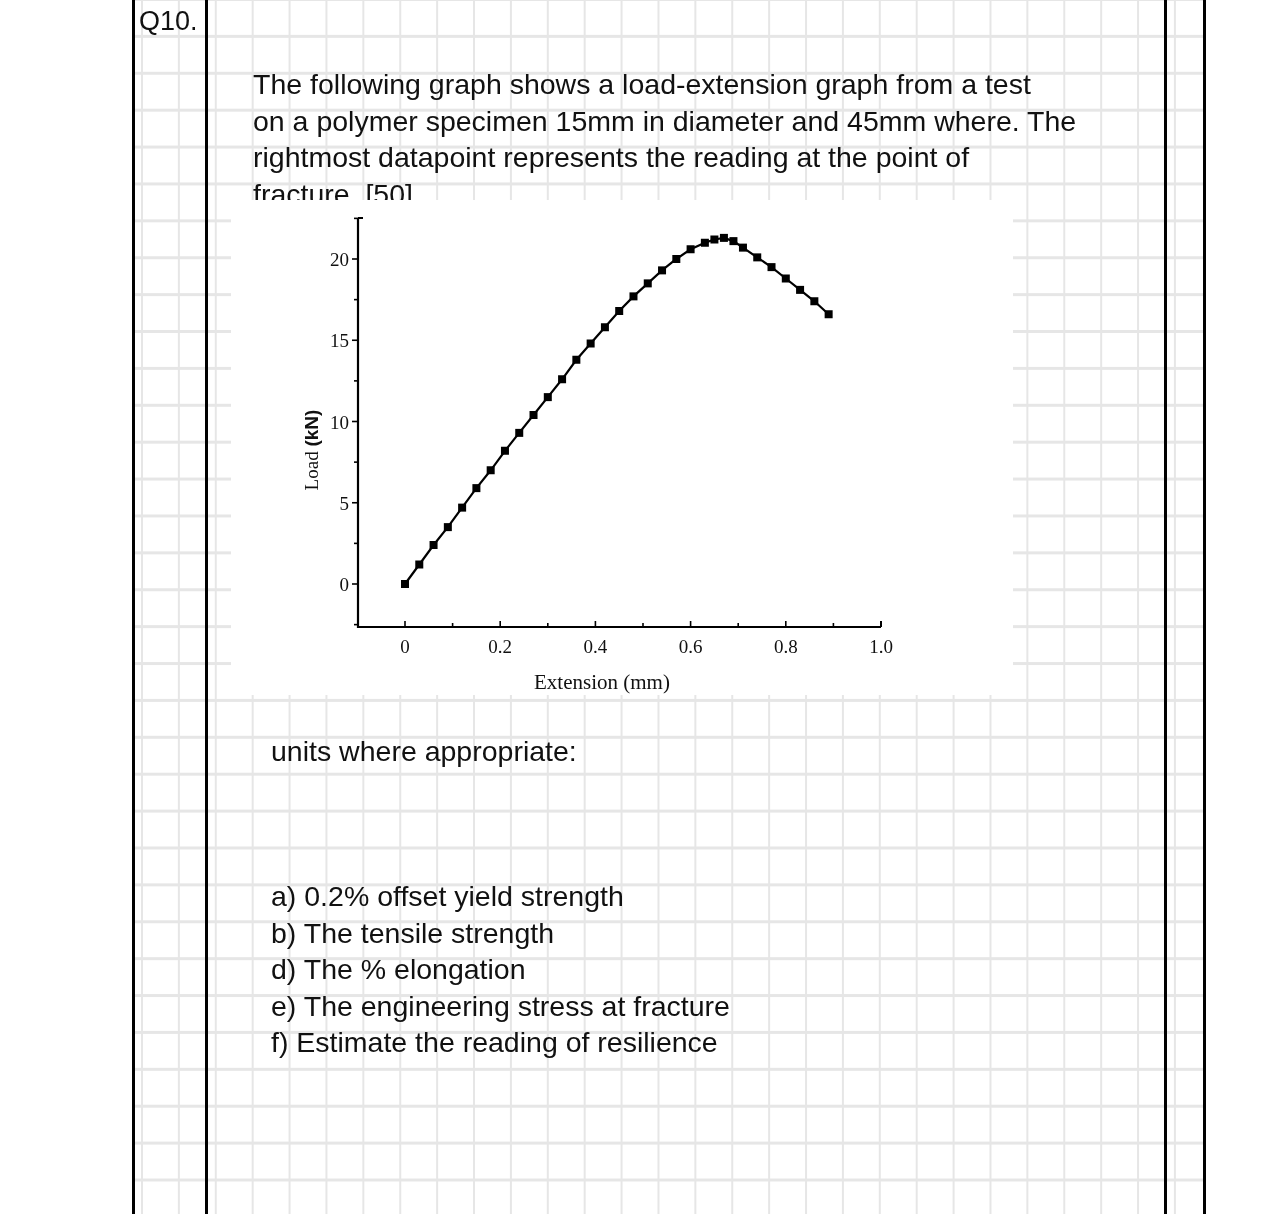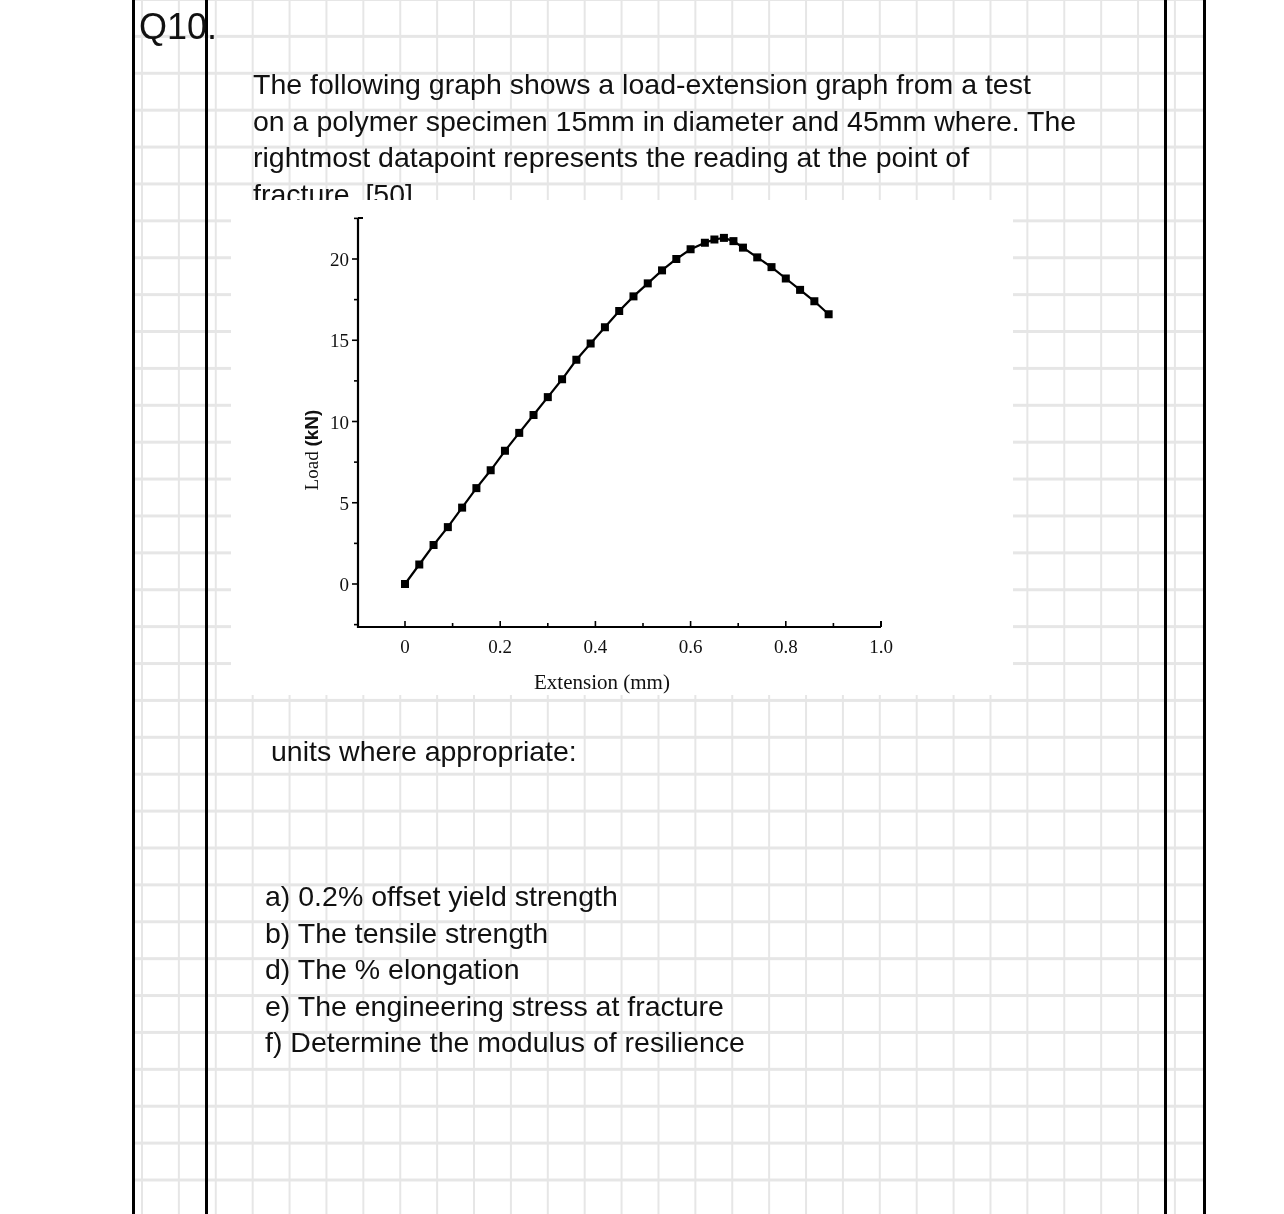--- a/index.html
+++ b/index.html
@@ -10,33 +10,33 @@
   }
   .grid {
     position:absolute; left:135px; top:0; width:1069px; height:1214px;
     background-image:
       linear-gradient(to bottom, #e6e6e6 0, #e6e6e6 3px, transparent 3px),
       linear-gradient(to right, #e6e6e6 0, #e6e6e6 2px, transparent 2px);
     background-size: 100% 36.9px, 36.9px 100%;
     background-position: 0 -2px, 6px 0;
   }
   .vline { position:absolute; top:0; height:1214px; width:3px; background:#000; }
-  .qnum { position:absolute; left:139px; top:6px; font-size:36px; color:#111; background:transparent; }
+  .qnum { position:absolute; left:139px; top:6px; font-size:27px; color:#111; background:transparent; }
   .intro {
     position:absolute; left:253px; top:20px; width:900px;
     font-size:28.5px; line-height:36.6px; color:#111;margin-top:46px;
   }
   .chartbox { position:absolute; left:231px; top:200px; width:782px; height:495px; background:#fff; }
   .chartbox svg { position:absolute; left:0; top:0; }
   .determine {
     position:absolute; left:271px; top:733px; width:860px;
     font-size:28.5px; line-height:36.6px; color:#111;
   }
   .parts {
-    position:absolute; left:265px; top:878px; width:700px;
+    position:absolute; left:271px; top:878px; width:700px;
     font-size:28.5px; line-height:36.6px; color:#111;
   }
   .parts div { white-space:nowrap; }
   .serif { font-family:"Liberation Serif", "DejaVu Serif", serif; }
 </style>
 </head>
 <body>
 
 <div class="grid"></div>
 <div class="vline" style="left:132px;"></div>
@@ -138,14 +138,14 @@
 
 <div class="determine">
   <div>units where appropriate:</div>
 </div>
 
 <div class="parts">
   <div>a) 0.2% offset yield strength</div>
   <div>b) The tensile strength</div>
   <div>d) The  % elongation</div>
   <div>e) The engineering stress at fracture</div>
-  <div>f) Determine the modulus of resilience</div>
+  <div>f) Estimate the reading of resilience</div>
 </div>
 
 </body></html>

